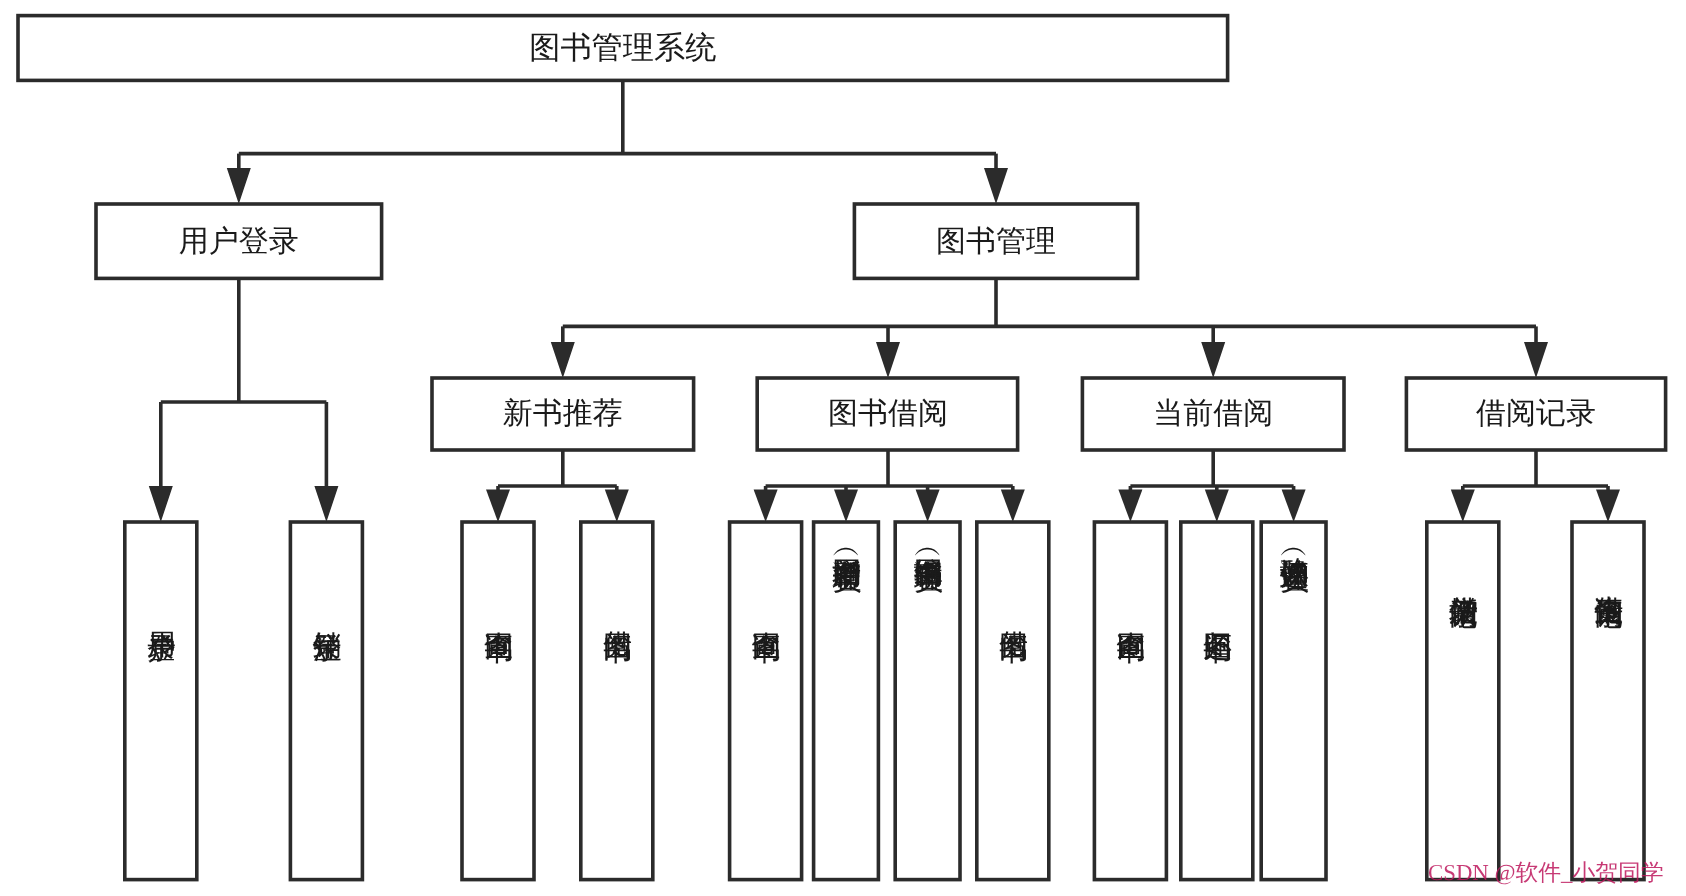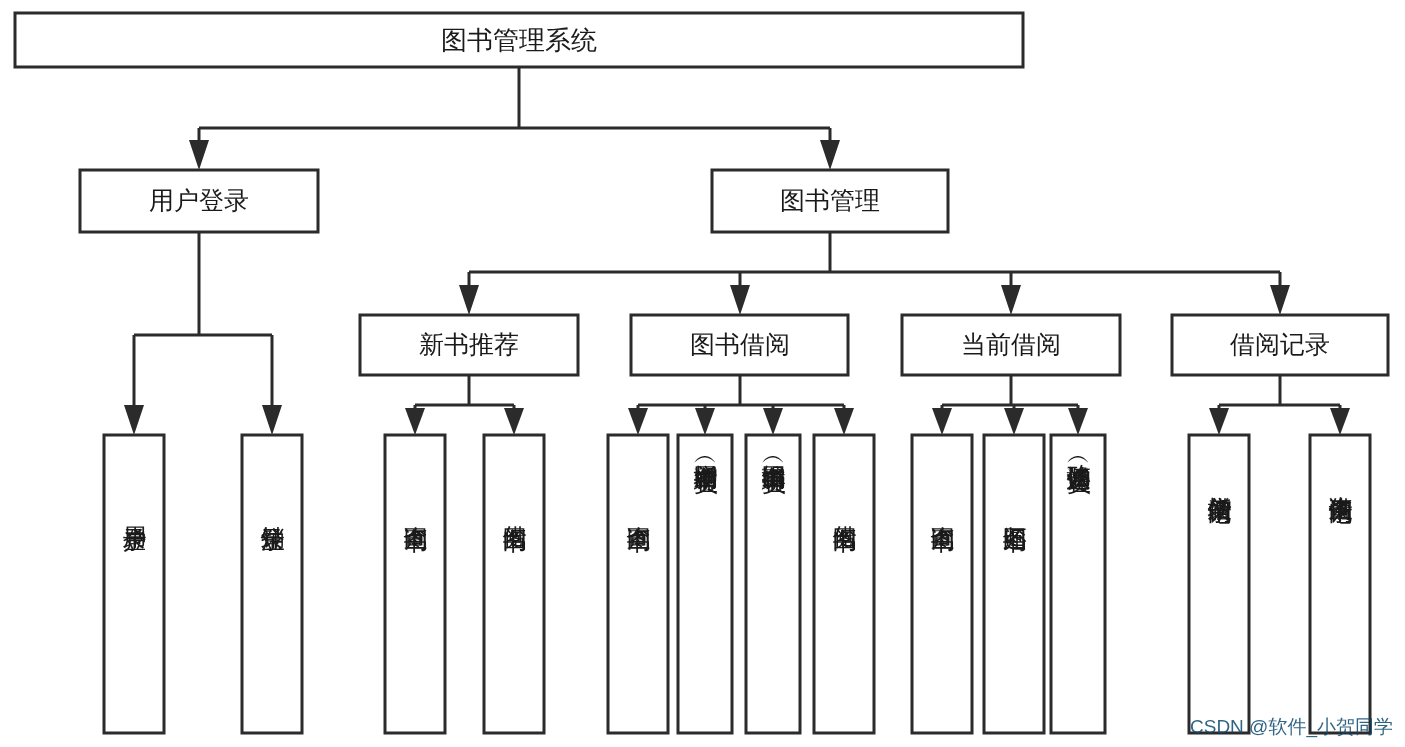--- a/index.html
+++ b/index.html
@@ -68,23 +68,23 @@
     color: #1a1a1a;
     writing-mode: vertical-rl;
     text-orientation: upright;
     white-space: nowrap;
     letter-spacing: 1px;
   }
   .watermark {
     position: absolute;
     left: 1190px;
     top: 714px;
-    font-family: Liberation Sans, sans-serif;
+    font-family: Liberation Serif, serif;
     font-size: 19px;
-    color: #0c4a6e;
+    color: #be185d;
     white-space: nowrap;
     opacity: 0.85;
   }
 </style>
 </head>
 <body>
 
 <div id="diagram-root">
 
   <svg id="flowchart" viewBox="0 0 1405 747" xmlns="http://www.w3.org/2000/svg">

